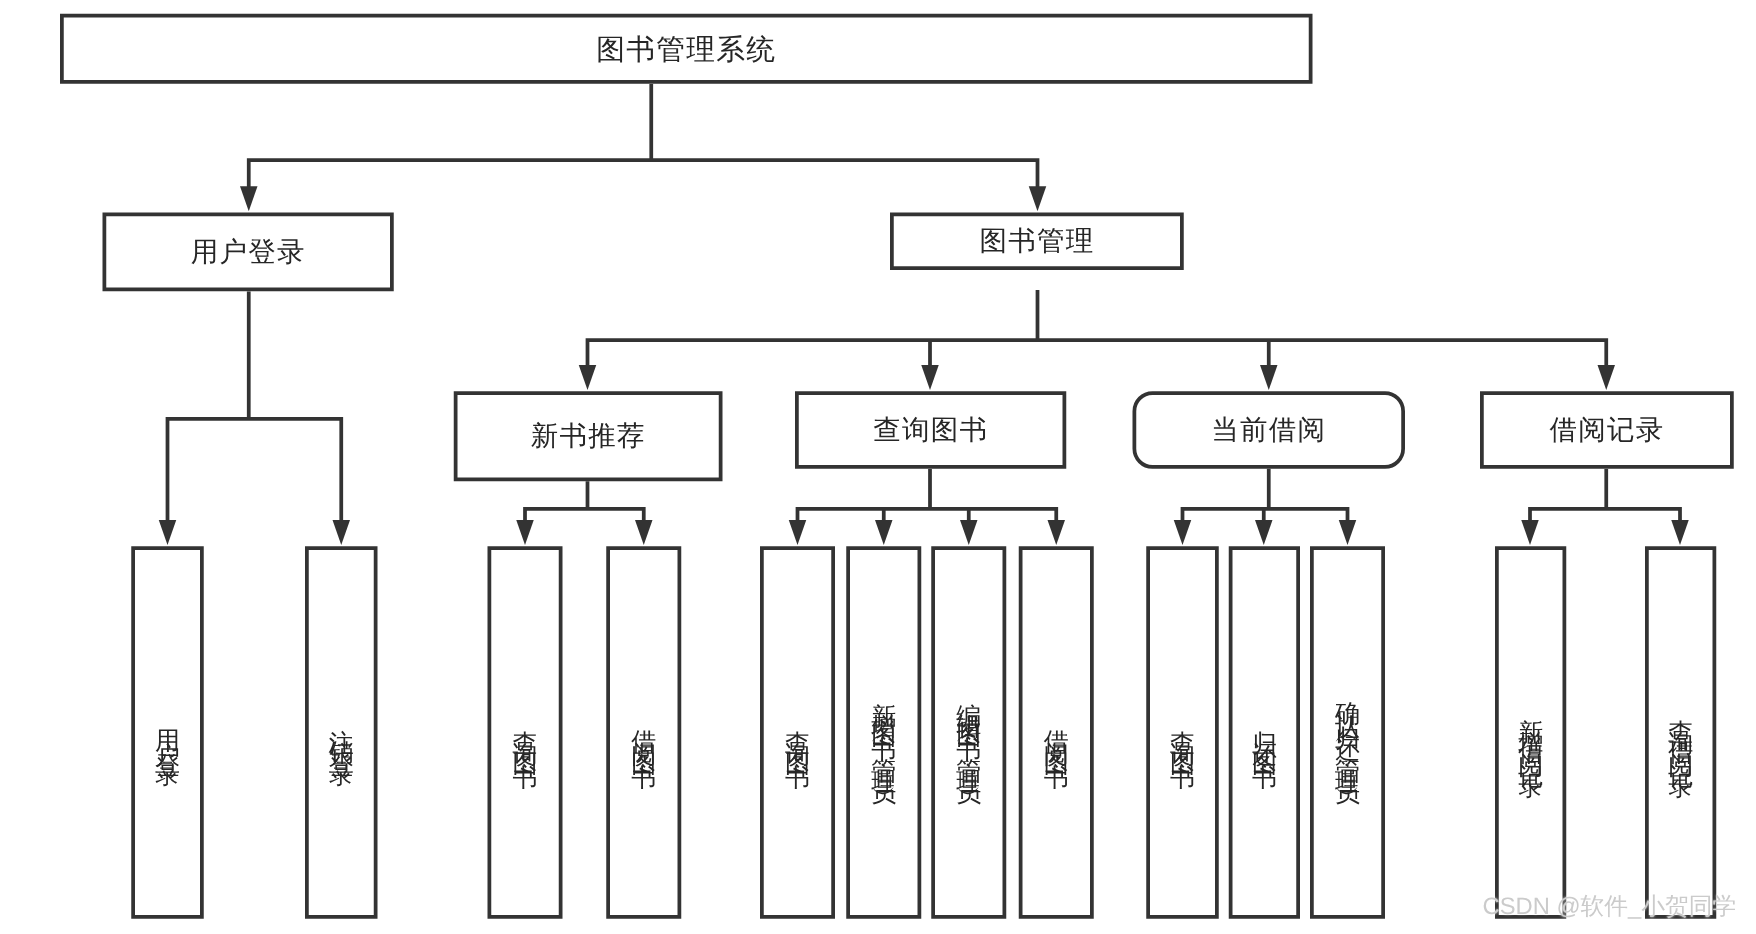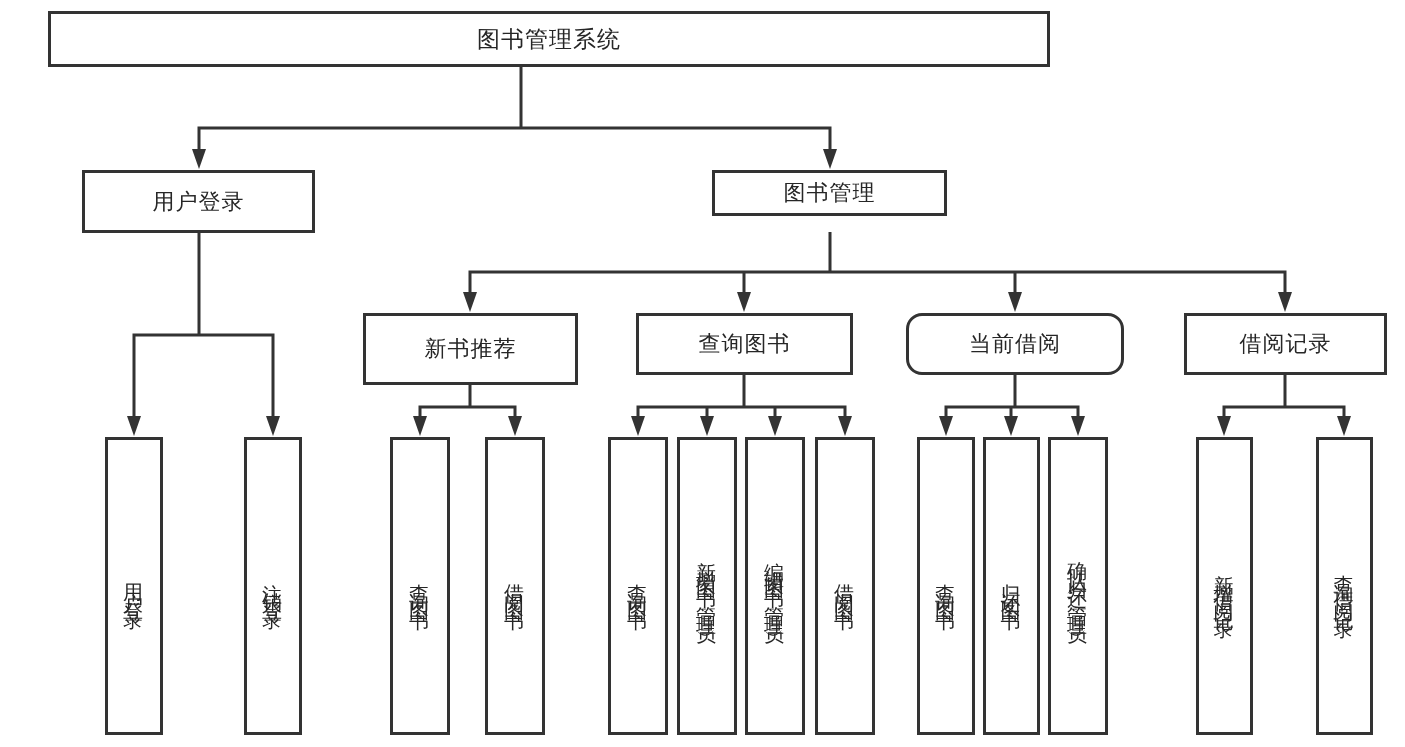--- a/index.html
+++ b/index.html
@@ -141,14 +141,15 @@
   <div class="node vnode n-leaf n-l-bb-edit">编辑图书（管理员）</div>
   <div class="node vnode n-leaf n-l-bb-borrow">借阅图书</div>
 
   <div class="node vnode n-leaf n-l-cb-query">查询图书</div>
   <div class="node vnode n-leaf n-l-cb-return">归还图书</div>
   <div class="node vnode n-leaf n-l-cb-confirm">确认归还（管理员）</div>
 
   <div class="node vnode n-leaf n-l-br-add">新增借阅记录</div>
   <div class="node vnode n-leaf n-l-br-query">查询借阅记录</div>
 
+  <span class="watermark">CSDN @软件_小贺同学</span>
 
 </div>
 
 </body></html>

